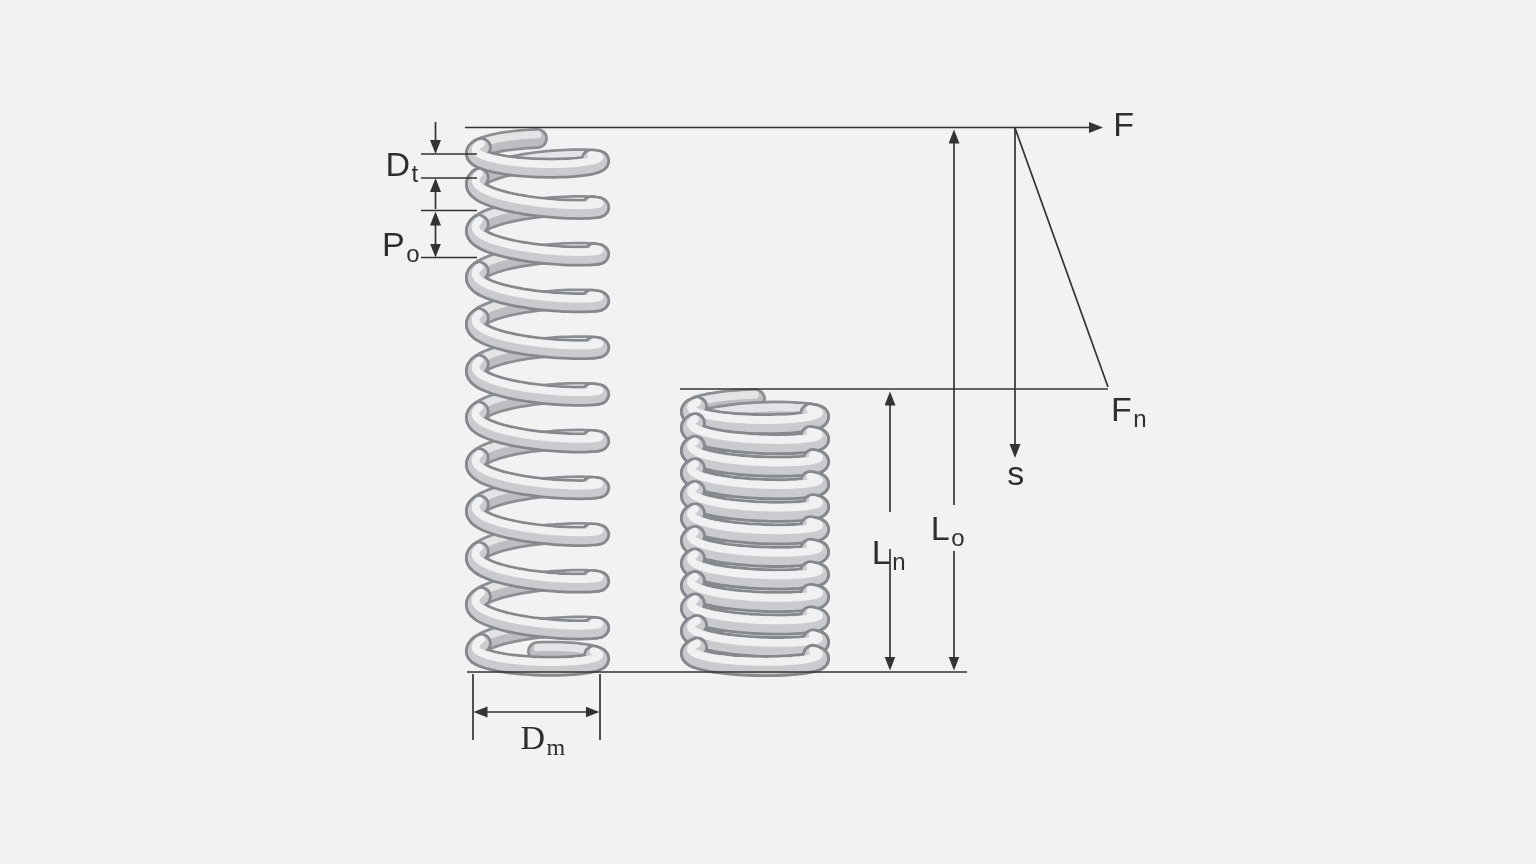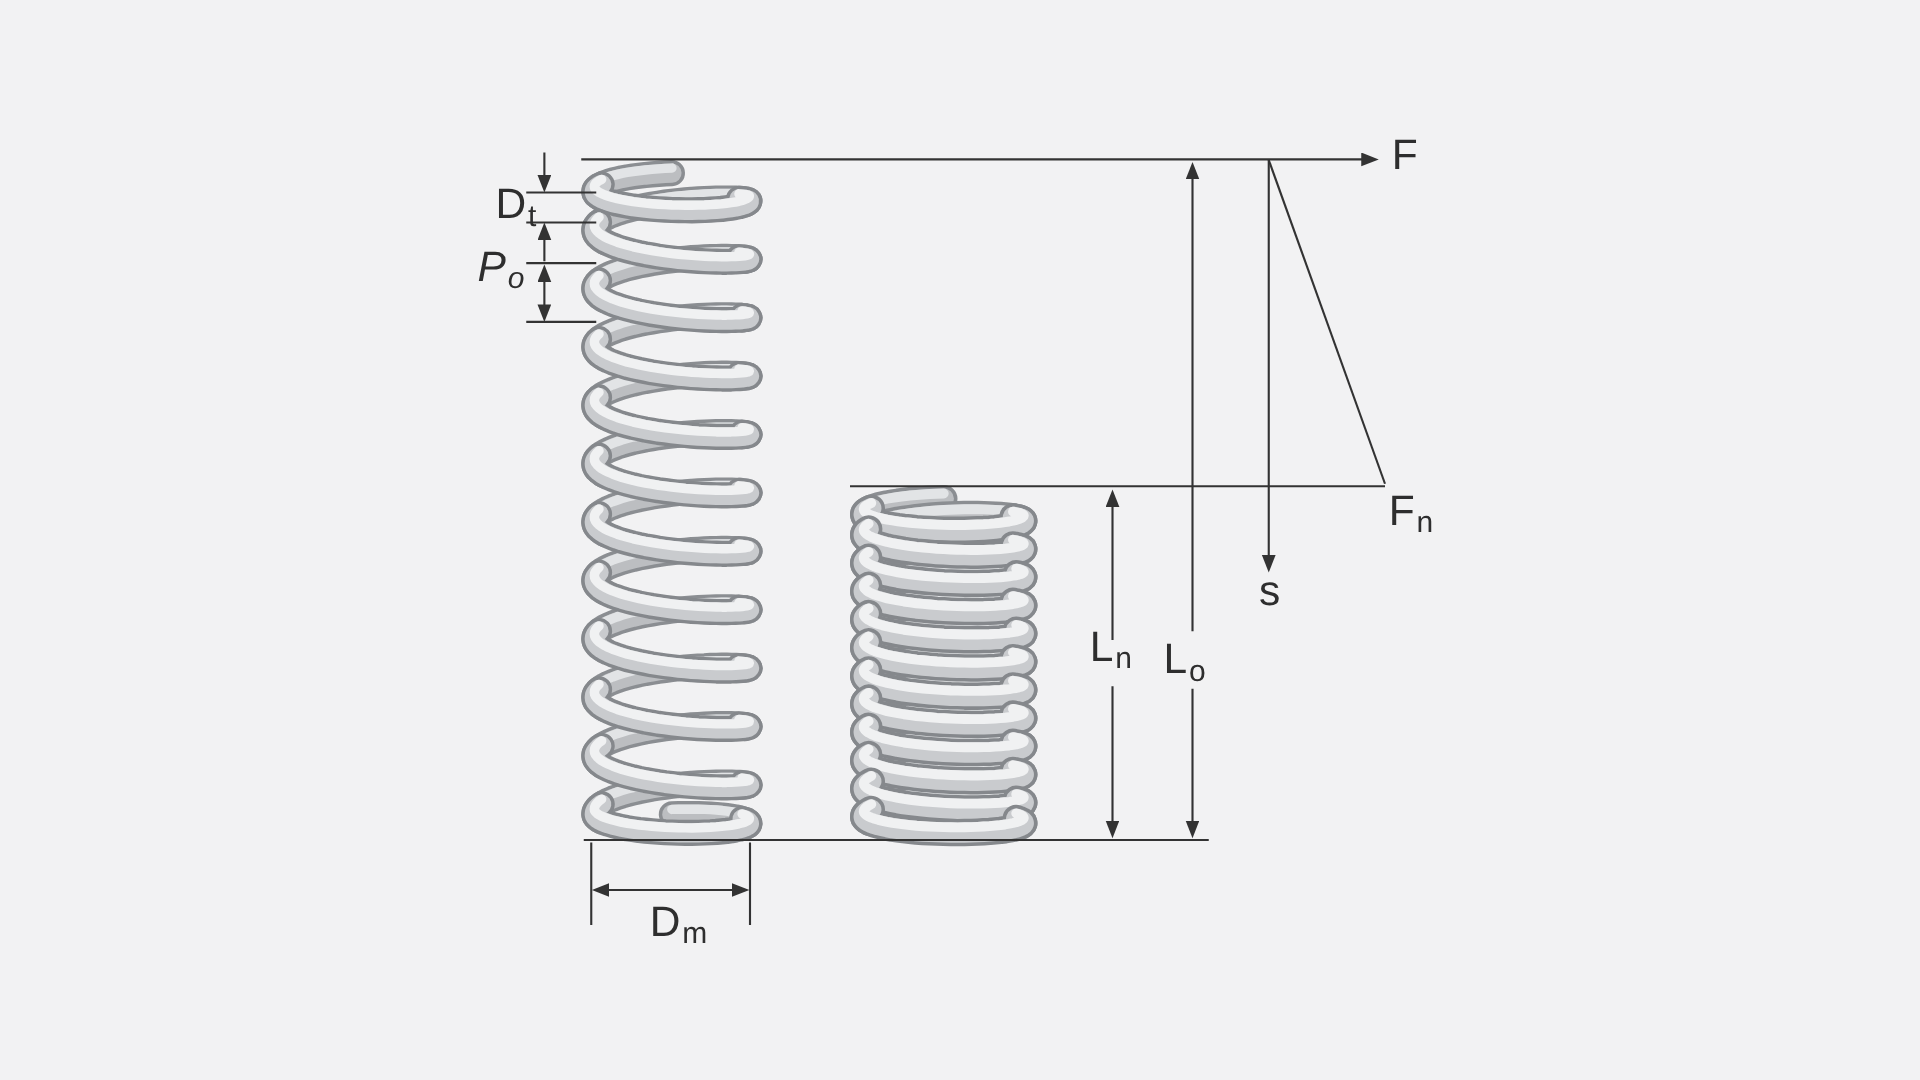--- a/index.html
+++ b/index.html
@@ -215,22 +215,22 @@
       <line x1="421" y1="178" x2="477" y2="178"></line>
       <line x1="421" y1="210.5" x2="477" y2="210.5"></line>
       <line x1="421" y1="257.5" x2="477" y2="257.5"></line>
 
       <line x1="435.5" y1="122" x2="435.5" y2="141" marker-end="url(#ah)"></line>
       <line x1="435.5" y1="209" x2="435.5" y2="191" marker-end="url(#ah)"></line>
       <line x1="435.5" y1="224.5" x2="435.5" y2="244.5" marker-start="url(#ah)" marker-end="url(#ah)"></line>
     </g>
   </svg>
 
-  <div class="lbl" style="left:402px;  top:166px;margin-left:11px;"><span>D</span><span class="sub">t</span></div>
-  <div class="lbl" style="left:401px;  top:216px;font-style:italic;"><span>P</span><span class="sub">o</span></div>
-  <div class="lbl" style="left:543px;  top:740px;"><span>D</span><span class="sub">m</span></div>
-  <div class="lbl" style="left:889px;  top:520px;"><span>L</span><span class="sub">n</span></div>
+  <div class="lbl" style="left:402px;  top:166px;"><span>D</span><span class="sub">t</span></div>
+  <div class="lbl" style="left:401px;  top:246px;"><span>P</span><span class="sub">o</span></div>
+  <div class="lbl" style="left:543px;  top:740px;font-family:Liberation Serif, serif;"><span>D</span><span class="sub">m</span></div>
+  <div class="lbl" style="left:889px;  top:554px;"><span>L</span><span class="sub">n</span></div>
   <div class="lbl" style="left:948px;  top:530px;"><span>L</span><span class="sub">o</span></div>
   <div class="lbl" style="left:1124px; top:124px;"><span>F</span></div>
   <div class="lbl" style="left:1129px; top:411px;"><span>F</span><span class="sub">n</span></div>
   <div class="lbl" style="left:1016px; top:473px;"><span>s</span></div>
 
 </div>
 
 </body></html>

